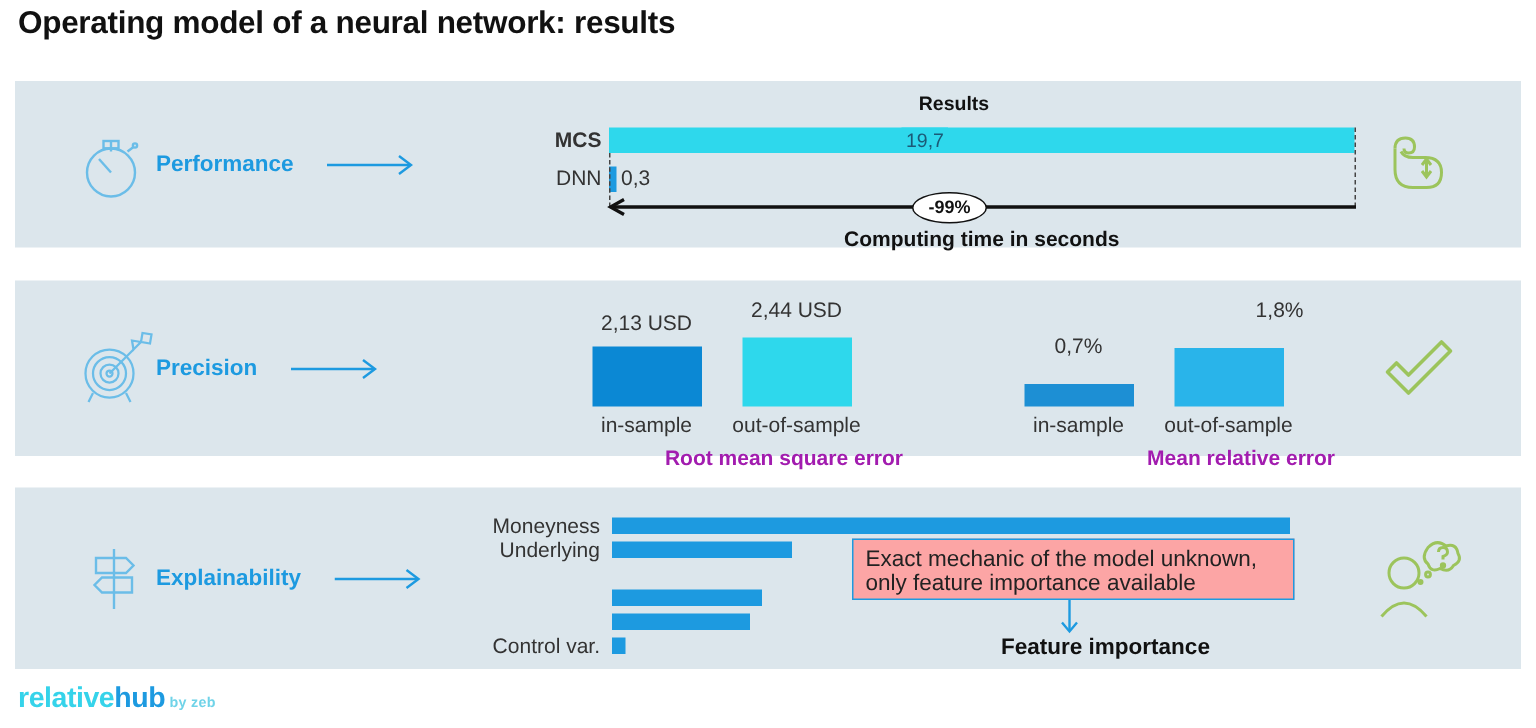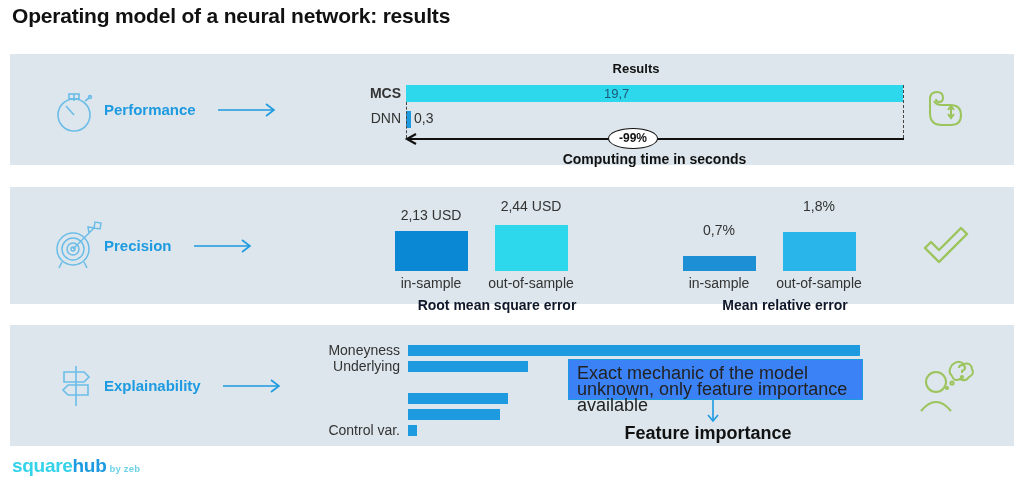--- a/index.html
+++ b/index.html
@@ -77,41 +77,41 @@
   .prec-val{
     position:absolute;left:-14px;width:100px;text-align:center;
     font-size:14px;color:#333;white-space:nowrap;
   }
   .prec-bar{position:absolute;bottom:0;left:0;width:73px;}
   .prec-cat{
     position:absolute;top:88px;left:-14px;width:100px;text-align:center;
     font-size:14px;color:#333;white-space:nowrap;
   }
   .prec-title{
-    position:absolute;top:110px;left:0;width:100%;text-align:center;
-    font-size:14px;font-weight:bold;color:#0f172a;white-space:nowrap;
+    position:absolute;top:110px;left:0;width:100%;text-align:right;
+    font-size:14px;font-weight:bold;color:#a21caf;white-space:nowrap;
   }
 
   
   .expl-wrap{position:absolute;left:248px;top:0;width:650px;height:100%;}
   .feat-row{position:absolute;left:0;width:600px;height:15px;}
   .feat-label{
     position:absolute;left:0;width:142px;text-align:right;
     font-size:14px;color:#333;line-height:15px;white-space:nowrap;
   }
   .feat-bar{position:absolute;left:150px;top:2px;height:11px;background:#1d9ae0;}
   .callout{
     position:absolute;left:310px;top:34px;width:295px;height:41px;
-    border:1.3px solid #1d9ae0;background:#3b82f6;box-sizing:border-box;
-    padding:5px 8px;font-size:18px;line-height:16px;color:#222;
+    border:1.3px solid #1d9ae0;background:#fca5a5;box-sizing:border-box;
+    padding:5px 8px;font-size:15px;line-height:16px;color:#222;
   }
   .callout-arrow{position:absolute;left:448px;top:75px;width:14px;height:25px;}
   .expl-title{
-    position:absolute;left:320px;top:98px;width:260px;text-align:center;
-    font-size:18px;font-weight:bold;color:#111;
+    position:absolute;left:349px;top:98px;width:260px;text-align:center;
+    font-size:15px;font-weight:bold;color:#111;
   }
 
   
   .footer{position:absolute;left:12px;top:455px;display:flex;align-items:baseline;}
   .logo-a{font-size:19px;font-weight:bold;color:#35d3ea;letter-spacing:-0.3px;}
   .logo-b{font-size:19px;font-weight:bold;color:#1d9ae0;letter-spacing:-0.3px;}
   .logo-c{font-size:9.5px;font-weight:bold;color:#6fd3e8;margin-left:3px;letter-spacing:0.2px;}
 </style>
 </head>
 <body>
@@ -221,21 +221,21 @@
       <div class="prec-title">Root mean square error</div>
     </div>
 
     <div class="prec-group" id="prec-group-mre">
       <div class="prec-bars">
         <div class="prec-col c0">
           <div class="prec-val" style="top:13px;">0,7%</div>
           <div class="prec-bar" style="height:15px;background:#1d8fd4;top:47px;"></div>
         </div>
         <div class="prec-col c1">
-          <div class="prec-val" style="top:-11px;">1,8%</div>
+          <div class="prec-val" style="top:-11px;text-align:right;">1,8%</div>
           <div class="prec-bar" style="height:39px;background:#29b4ea;top:23px;"></div>
         </div>
       </div>
       <div class="prec-cat" style="left:-11px;">in-sample</div>
       <div class="prec-cat" style="left:89px;">out-of-sample</div>
       <div class="prec-title">Mean relative error</div>
     </div>
 
     <span class="right-icon">
       <svg viewBox="0 0 62 62" width="62" height="62" fill="none" stroke="#9cc45c" stroke-width="2.4" stroke-linejoin="round" stroke-linecap="round">
@@ -300,18 +300,18 @@
         <path d="M38 10 q6 -6 12 -1 q7 -2 8 5 q3 5 -3 8 q-3 5 -9 2 q-6 3 -8 -3 q-5 -4 0 -11 z"></path>
         <path d="M45 13 q0 -3 3 -3 q3 0 3 3 q0 2 -3 3 v2"></path>
         <circle cx="48" cy="22" r="1.1" fill="#9cc45c"></circle>
         <circle cx="38" cy="28" r="1.6"></circle>
         <circle cx="33" cy="33" r="1"></circle>
       </svg>
     </span>
   </div>
 
   <div class="footer">
-    <span class="logo-a">square</span>
+    <span class="logo-a">relative</span>
       <span class="logo-b">hub</span>
     <span class="logo-c">by zeb</span>
   </div>
 
 </div>
 
 </body></html>

